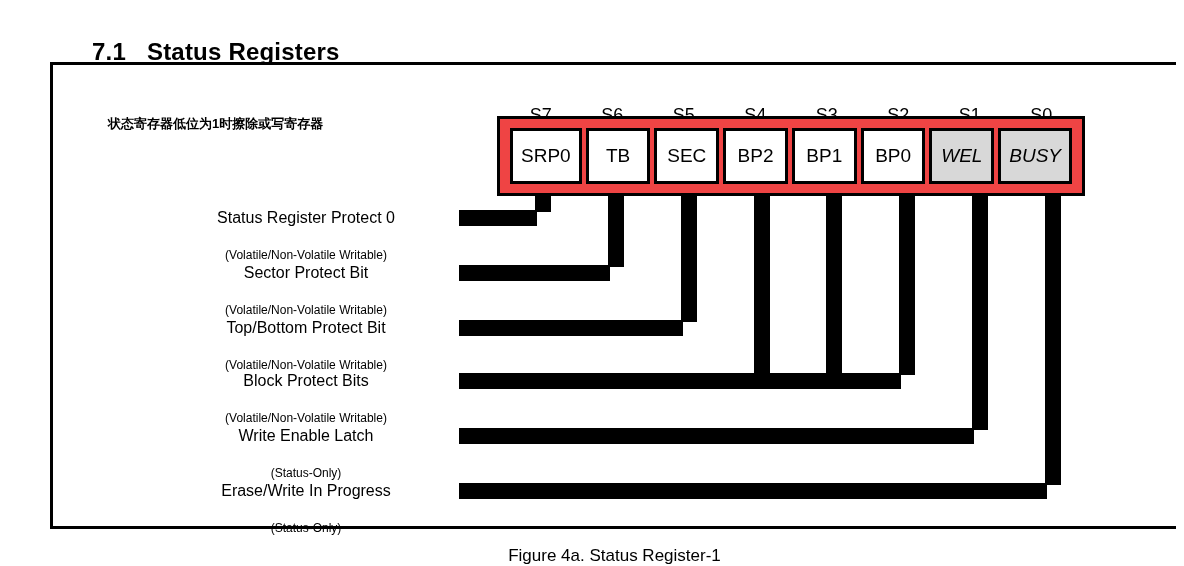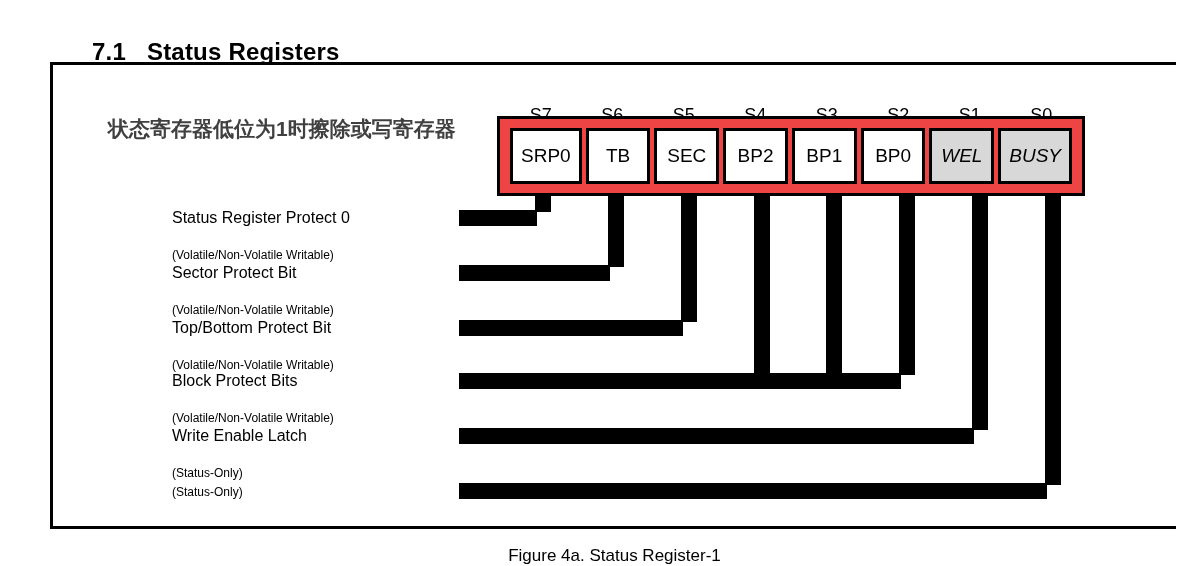--- a/index.html
+++ b/index.html
@@ -14,42 +14,42 @@
     font-size: 24px; font-weight: bold; letter-spacing: 0.2px;
     display: flex; align-items: baseline;
   }
   .heading .num { margin-right: 5px; }
   .figure-frame {
     position: absolute; left: 34px; top: 46px; width: 1129px; height: 467px;
     border: 3px solid #000000; background: transparent;
   }
   .cn-note {
     position: absolute; left: 84px; top: 91px;
-    font-size: 21px; font-weight: bold; color: #404040; white-space: nowrap;
+    font-size: 13px; font-weight: bold; color: #000000; white-space: nowrap;
   }
   .bit-index-row {
     position: absolute; left: 481px; top: 73px; width: 588px;
     display: flex; font-size: 18px;
   }
   .bit-index-row span { flex: 1; text-align: center; }
   .cell-row {
     position: absolute; left: 481px; top: 100px; width: 588px; height: 80px;
     border: 3px solid #000000; display: flex; background: #ef4444;
   }
   .cell {
     flex: 1; margin: 1px 2px; border: 3px solid #000000; background: #ffffff;
     display: flex; align-items: center; justify-content: center;
     font-size: 19px; white-space: nowrap;
   }
   .cell.shaded { background: #D8D8D8; }
   .cell.italic { font-style: italic; }
   .vline { position: absolute; width: 2px; background: #000000; }
   .hline { position: absolute; height: 2px; background: #000000; }
   .field {
-    position: absolute; left: 140px; width: 300px; text-align: left;
+    position: absolute; left: 140px; width: 300px; text-align: center;
     line-height: 20px;
   }
   .field .fname { font-size: 16px; }
   .field .fattr { font-size: 12px; margin-top: 1px; }
   .caption {
     position: absolute; left: 34px; top: 522px; width: 1129px;
     text-align: center; font-size: 17px;
   }
   .edge-marker {
     position: absolute; left: 1174px; top: 538px;
@@ -124,20 +124,21 @@
   </div>
   <div class="field" style="top:339px;">
     <div class="fname">Block Protect Bits</div>
     <div class="fattr">(Volatile/Non-Volatile Writable)</div>
   </div>
   <div class="field" style="top:394px;">
     <div class="fname">Write Enable Latch</div>
     <div class="fattr">(Status-Only)</div>
   </div>
   <div class="field" style="top:449px;">
+    <div class="fname">Erase/Write In Progress</div>
     <div class="fattr">(Status-Only)</div>
   </div>
 
   <div class="caption">Figure 4a. Status Register-1</div>
 
   <div class="edge-marker"></div>
 
 </div>
 
 </body></html>

